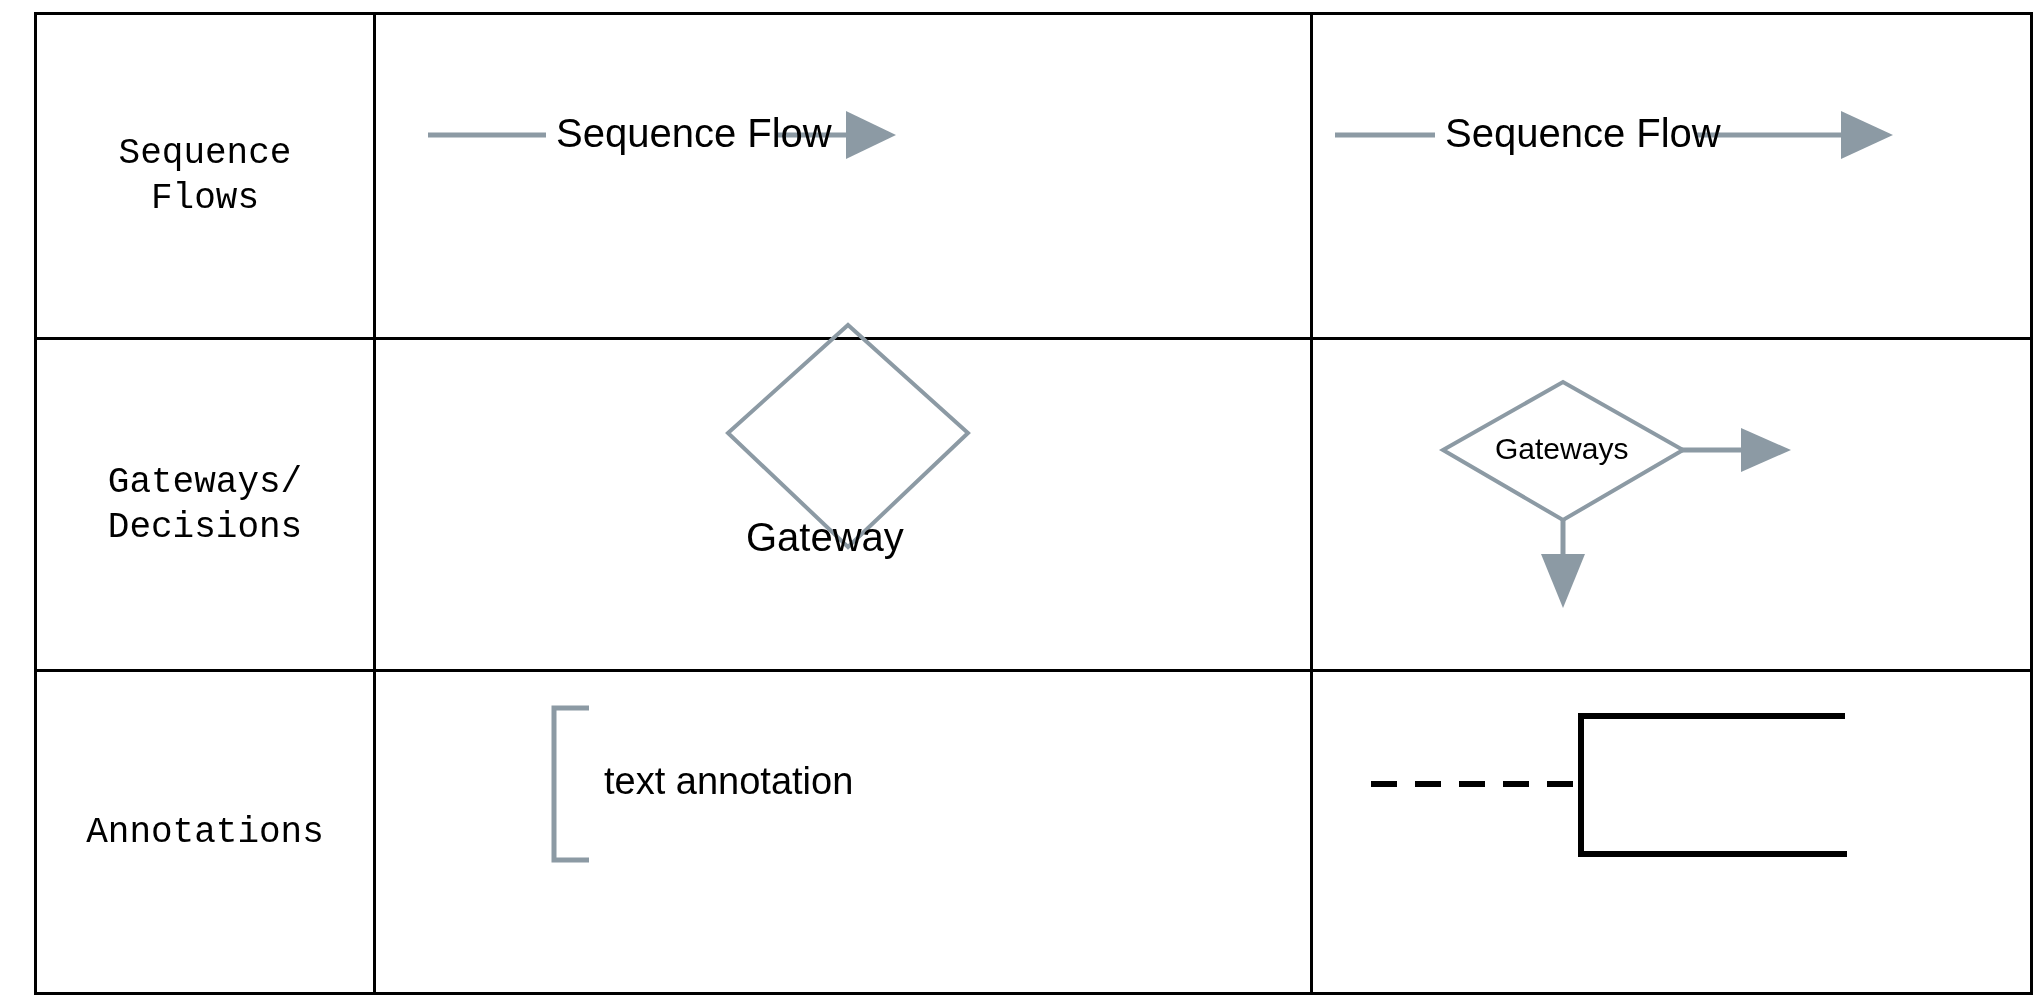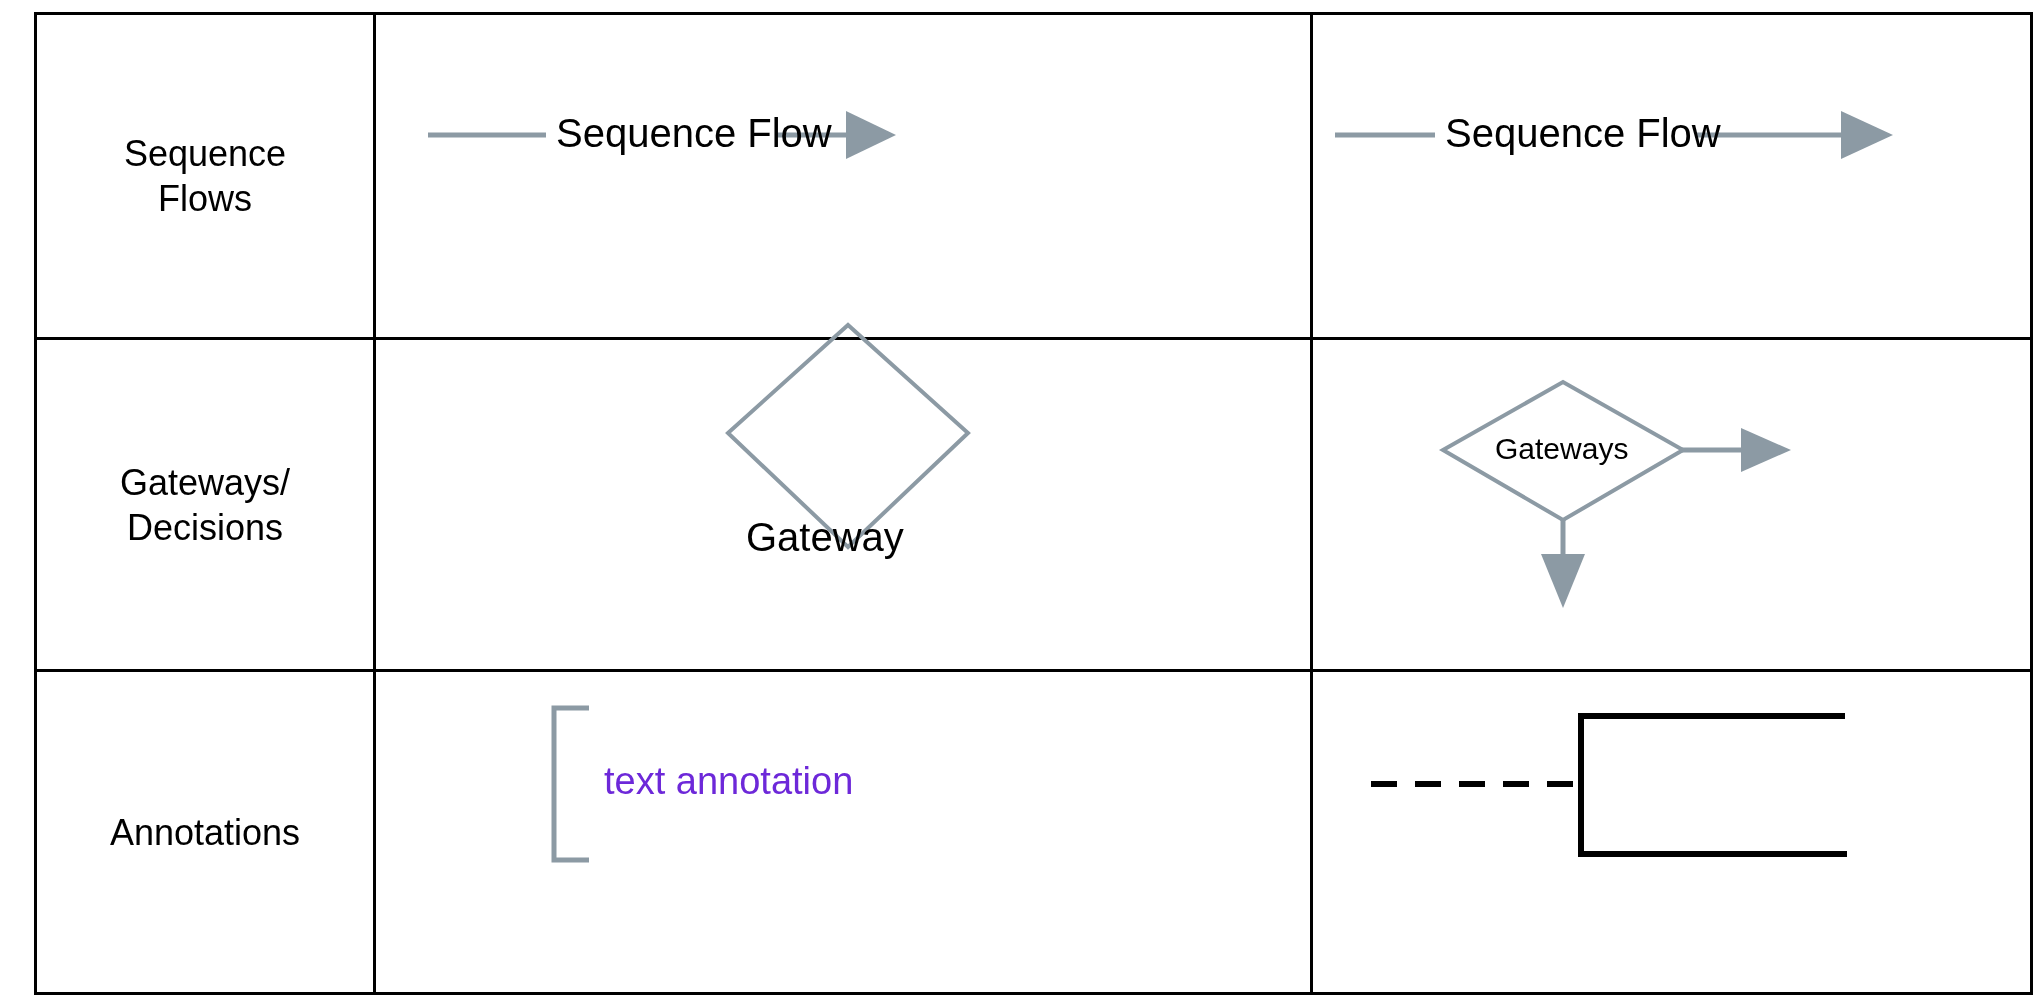--- a/index.html
+++ b/index.html
@@ -45,20 +45,21 @@
   .row-1 { height: 325px; }
   .row-2 { height: 332px; }
   .row-3 { height: 323px; }
 
   .row-label {
     text-align: center;
     font-size: 36px;
     line-height: 1.25;
     color: #000000;
     white-space: pre-line;
+    font-family: Liberation Mono, monospace;
   }
 
   
   .cell-canvas {
     position: absolute;
     inset: 0;
     overflow: visible;
   }
   .cell-canvas svg {
     position: absolute;
@@ -78,21 +79,21 @@
   .gateway-label {
     position: absolute;
     font-size: 40px;
     color: #000000;
     white-space: nowrap;
     text-align: right;
   }
   .annotation-text {
     position: absolute;
     font-size: 38px;
-    color: #6d28d9;
+    color: #000000;
     white-space: nowrap;
     text-align: right;
   }
 </style>
 </head>
 <body>
 
 <div id="page">
 
   <table class="legend-table">

